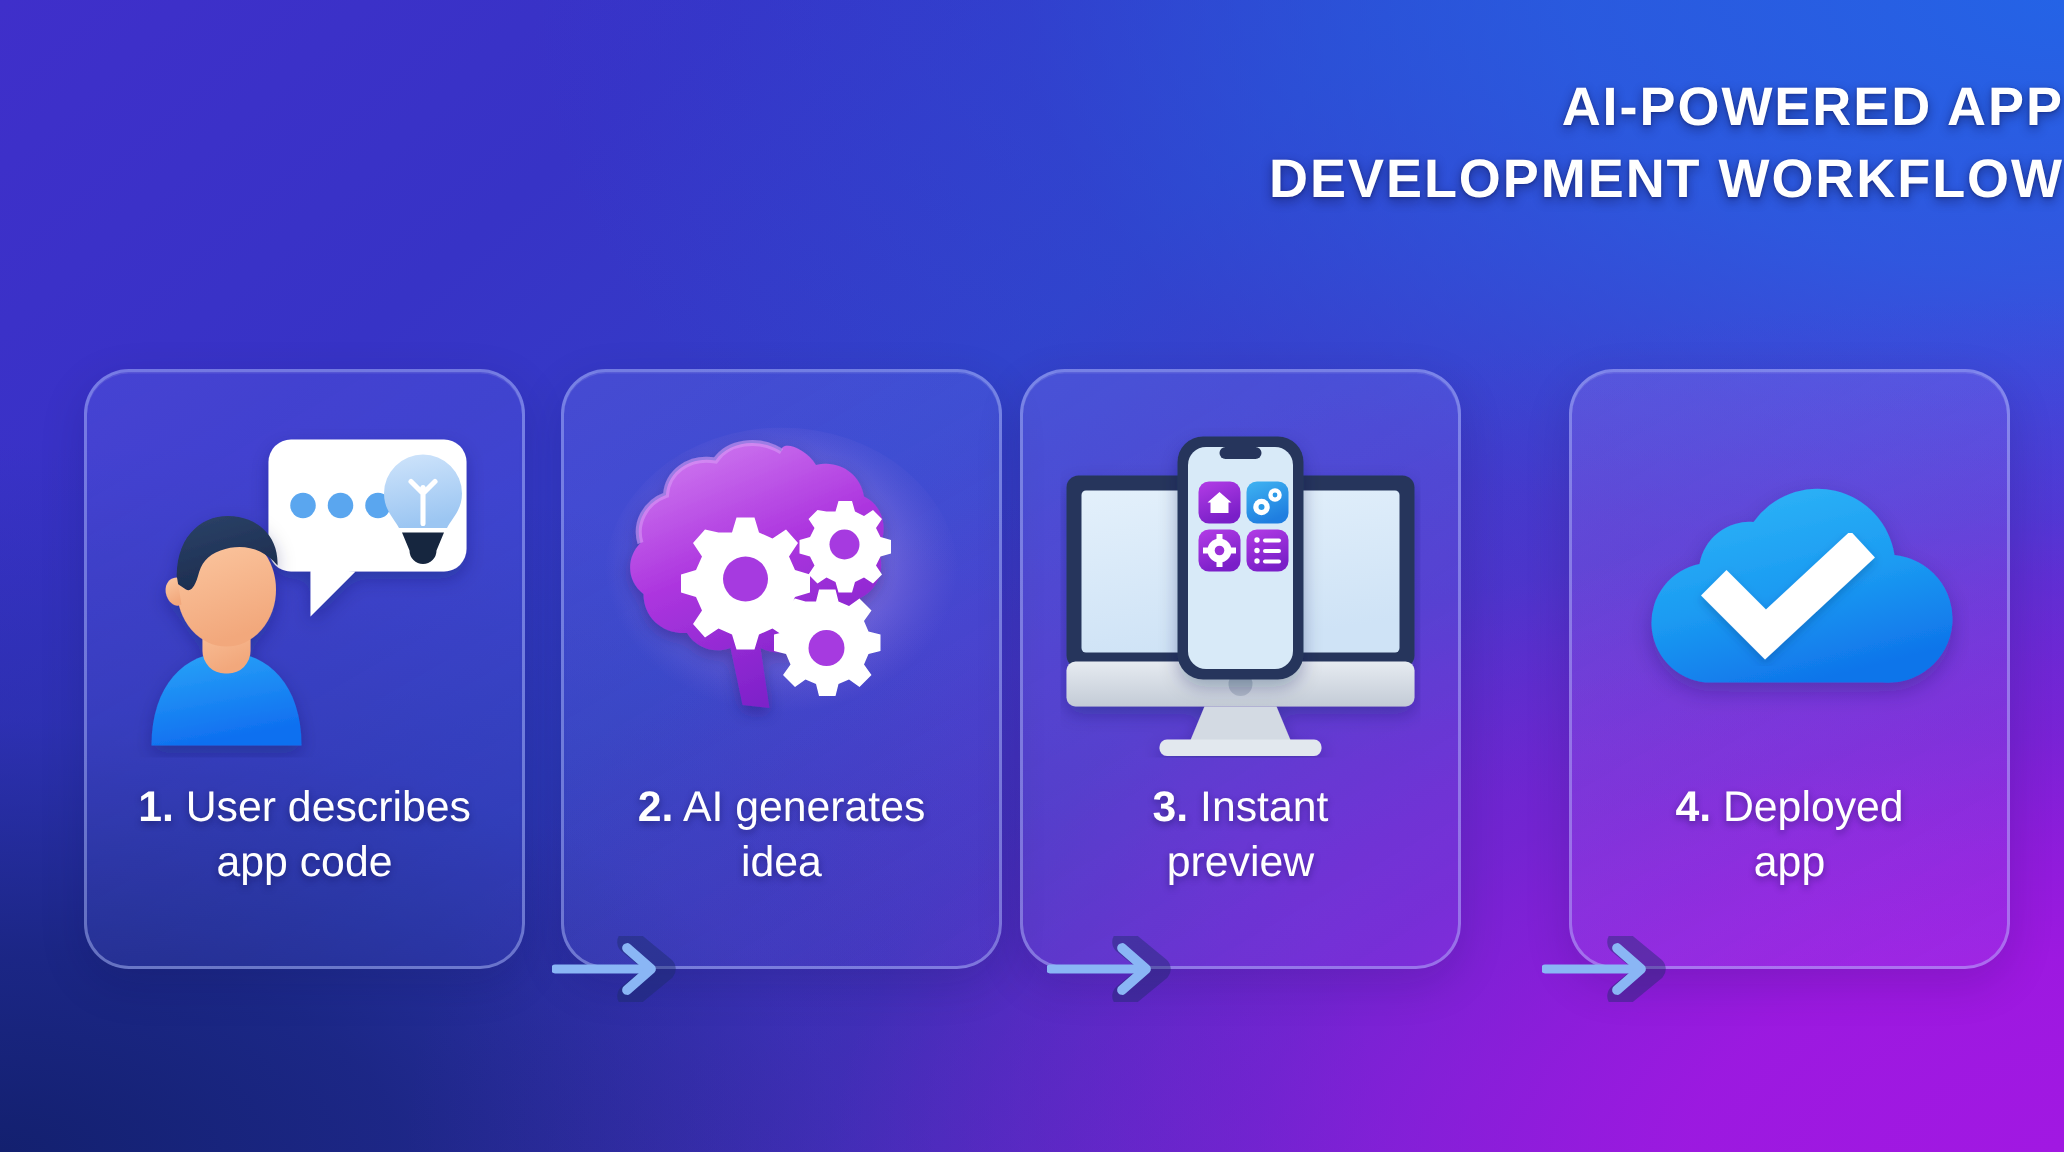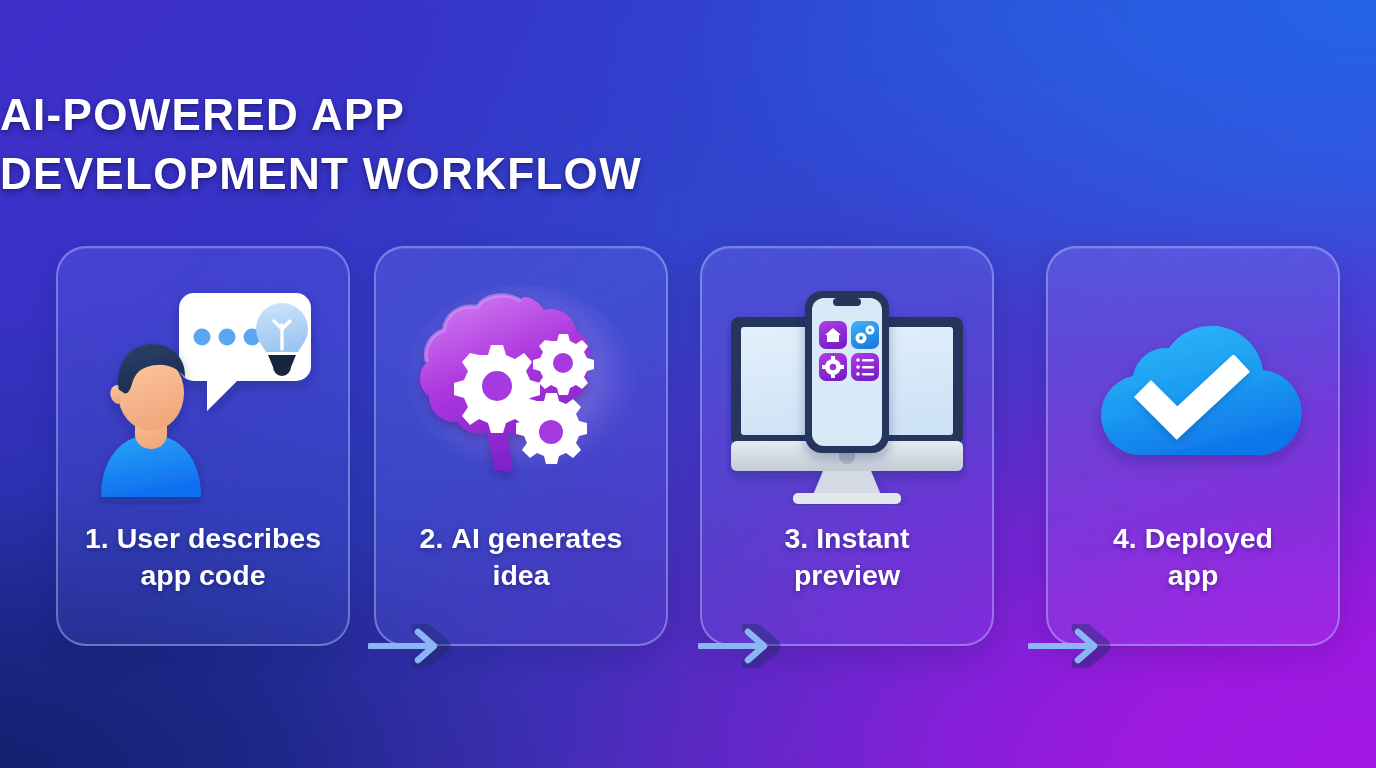--- a/index.html
+++ b/index.html
@@ -17,67 +17,66 @@
       radial-gradient(130% 120% at 100% 100%, #a118e2 0%, rgba(161,24,226,0.85) 14%, rgba(130,30,214,0.55) 30%, rgba(90,40,200,0.18) 46%, rgba(0,0,0,0) 62%),
       radial-gradient(120% 110% at 0% 100%, #13206f 0%, rgba(22,34,120,0.82) 16%, rgba(32,42,150,0.42) 34%, rgba(0,0,0,0) 56%),
       radial-gradient(120% 120% at 100% 0%, #2463e6 0%, rgba(36,99,230,0.75) 20%, rgba(40,80,220,0.30) 42%, rgba(0,0,0,0) 62%),
       linear-gradient(138deg, #3f2fca 0%, #3733c6 22%, #3340c8 42%, #4a34c4 60%, #6a28cf 78%, #9118d8 100%);
     overflow:hidden;
   }
 
   
   #title {
     position:absolute; left:0; top:47px; width:100%;
-    text-align:left;
+    text-align:right;
     color:#ffffff;
-    font-size:44px;
+    font-size:36px;
     font-weight:bold;
     line-height:1.33;
     letter-spacing:1.3px;
     text-shadow:0 3px 7px rgba(10,10,60,0.45), 0 1px 2px rgba(10,10,60,0.35);
     text-transform:uppercase;
-    margin-top:39px;
   }
   #title .line { display:block; white-space:nowrap; }
 
   
   #cards {
     position:absolute;
     left:56px; top:246px;
     width:1264px; height:400px;
   }
   .card {
     position:absolute;
     top:0; width:294px; height:400px;
     border-radius:30px;
     border:2px solid rgba(190,205,255,0.42);
     box-shadow:0 10px 30px rgba(10,10,60,0.16), inset 0 1px 0 rgba(255,255,255,0.10);
     overflow:hidden;
   }
   .card-inner { position:absolute; inset:0; }
   .card.c1 { left:0px;   background:linear-gradient(150deg, rgba(120,135,255,0.20), rgba(96,110,240,0.11)); }
   .card.c2 { left:318px; background:linear-gradient(150deg, rgba(130,145,255,0.21), rgba(105,115,245,0.12)); }
-  .card.c3 { left:644px; background:linear-gradient(150deg, rgba(150,140,255,0.22), rgba(140,110,248,0.14)); }
+  .card.c3 { left:624px; background:linear-gradient(150deg, rgba(150,140,255,0.22), rgba(140,110,248,0.14)); }
   .card.c4 { left:990px; background:linear-gradient(150deg, rgba(180,140,255,0.23), rgba(175,110,250,0.15)); }
 
   .icon-wrap {
     position:absolute; left:0; top:22px;
     width:100%; height:250px;
     display:flex; align-items:center; justify-content:center;
   }
   .caption {
     position:absolute; left:14px; right:14px; top:272px;
     text-align:center;
     color:#ffffff;
     font-size:28.5px;
     line-height:1.30;
     text-shadow:0 2px 5px rgba(10,10,60,0.40);
   }
   .caption .num { font-weight:bold; }
-  .caption .txt { font-weight:bold; }
+  .caption .txt { font-weight:normal; }
 
   
   .arrow {
     position:absolute;
     top:378px; width:96px; height:44px;
   }
   .arrow.a1 { left:312px; }
   .arrow.a2 { left:642px; }
   .arrow.a3 { left:972px; }
 </style>

